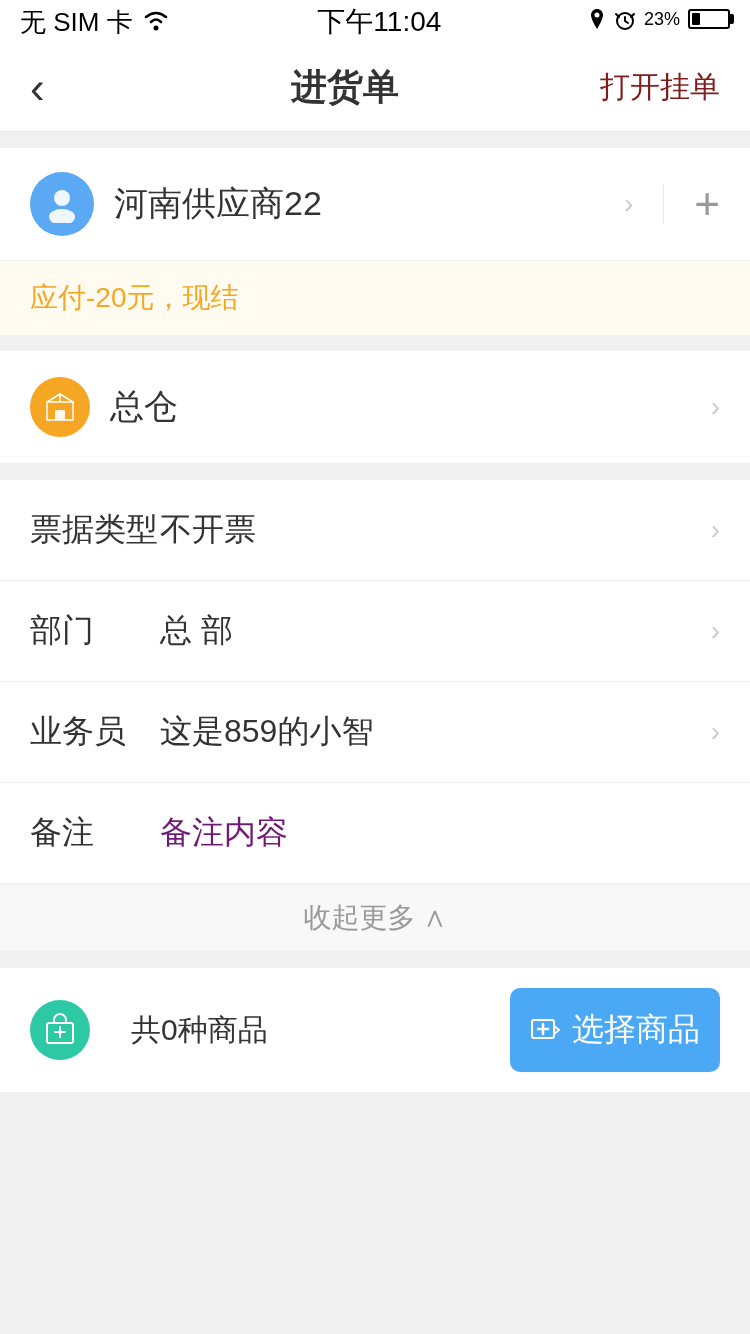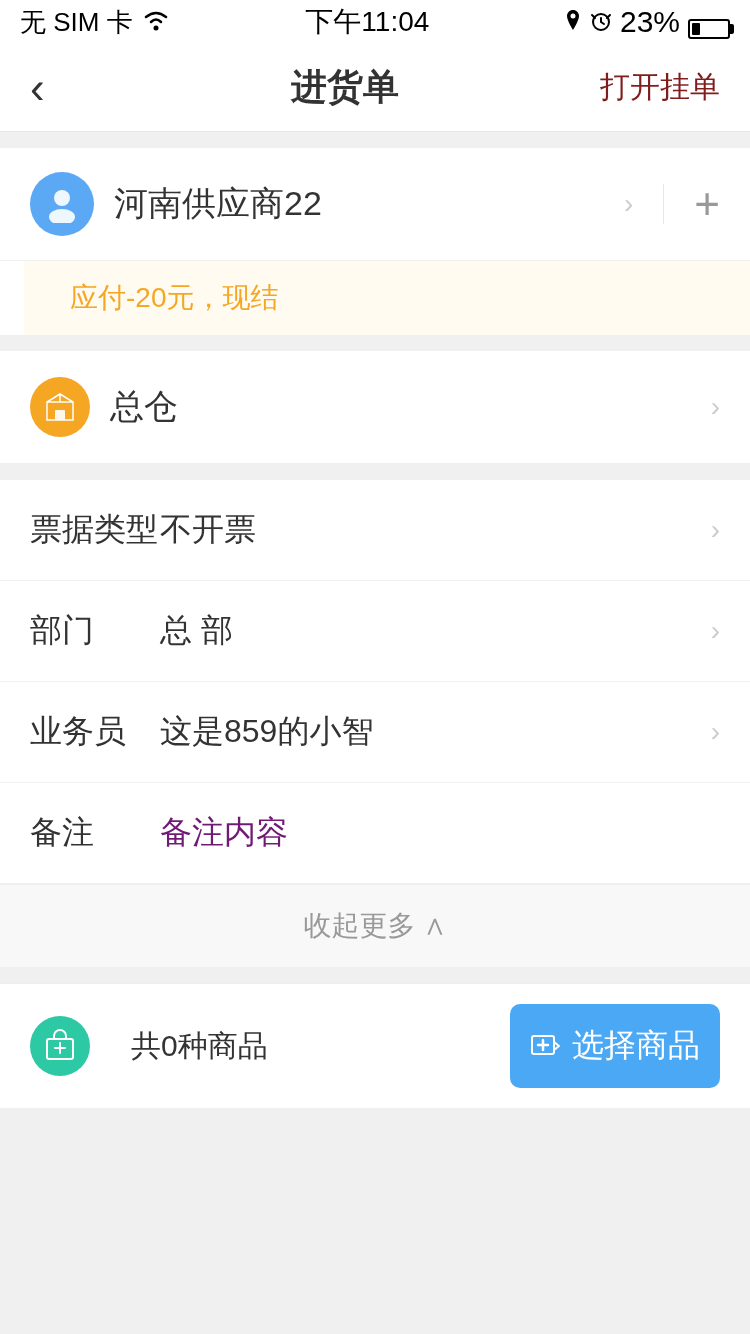--- a/index.html
+++ b/index.html
@@ -28,23 +28,23 @@
       display: flex;
       align-items: center;
       gap: 8px;
     }
     .status-center {
       font-size: 28px;
       font-weight: 500;
     }
     .status-right {
       display: flex;
-      align-items: flex-end;
+      align-items: flex-start;
       gap: 8px;
-      font-size: 30px;
+      font-size: 18px;
     }
     .battery-icon {
       width: 42px;
       height: 20px;
       border: 2px solid #000;
       border-radius: 3px;
       position: relative;
       display: inline-flex;
       align-items: center;
       padding: 2px;
@@ -143,24 +143,23 @@
     .supplier-divider {
       width: 1px;
       height: 40px;
       background: #e8e8e8;
       margin-right: 30px;
     }
 
     
     .notice-banner {
       background: #fffbf0;
-      padding: 18px 46px;
+      padding: 18px 30px;
       font-size: 28px;
       color: #f5a623;
-      margin-left: 24px;
     }
 
     
     .row-item {
       display: flex;
       align-items: center;
       padding: 26px 30px;
       background: #fff;
       border-bottom: 1px solid #f0f0f0;
       min-height: 90px;
@@ -216,21 +215,21 @@
       color: #701a75;
     }
     .form-arrow {
       color: #ccc;
       font-size: 28px;
     }
 
     
     .collapse-row {
       background: #f8f8f8;
-      padding: 22px 30px;
+      padding: 14px 30px;
       text-align: center;
       font-size: 28px;
       color: #999;
       cursor: pointer;
       border-top: 1px solid #eee;
     }
 
     
     .bottom-bar {
       display: flex;

